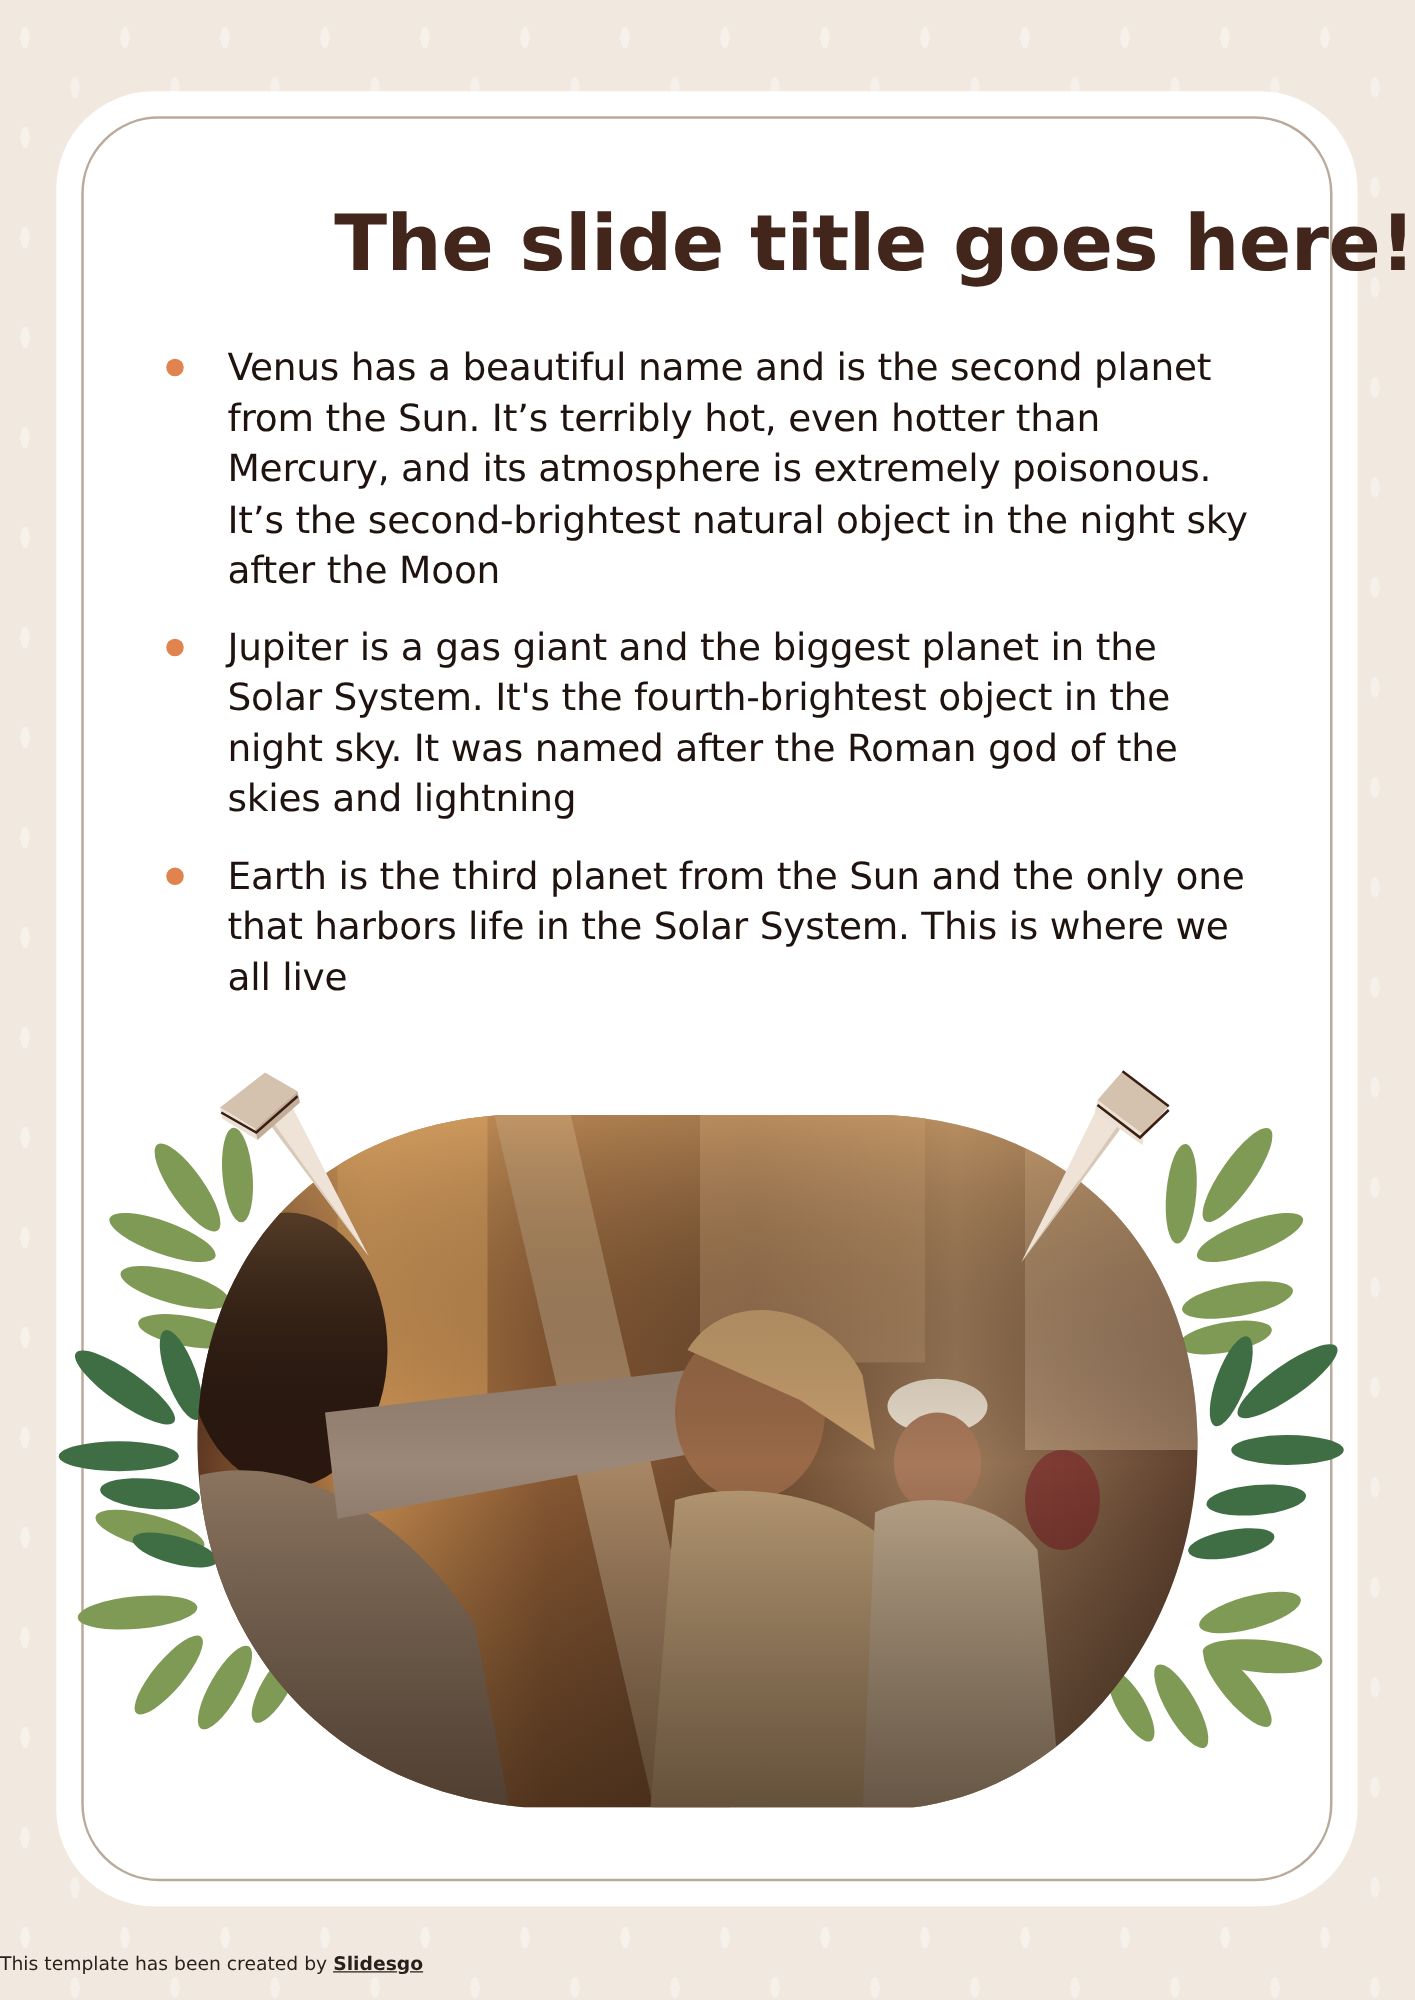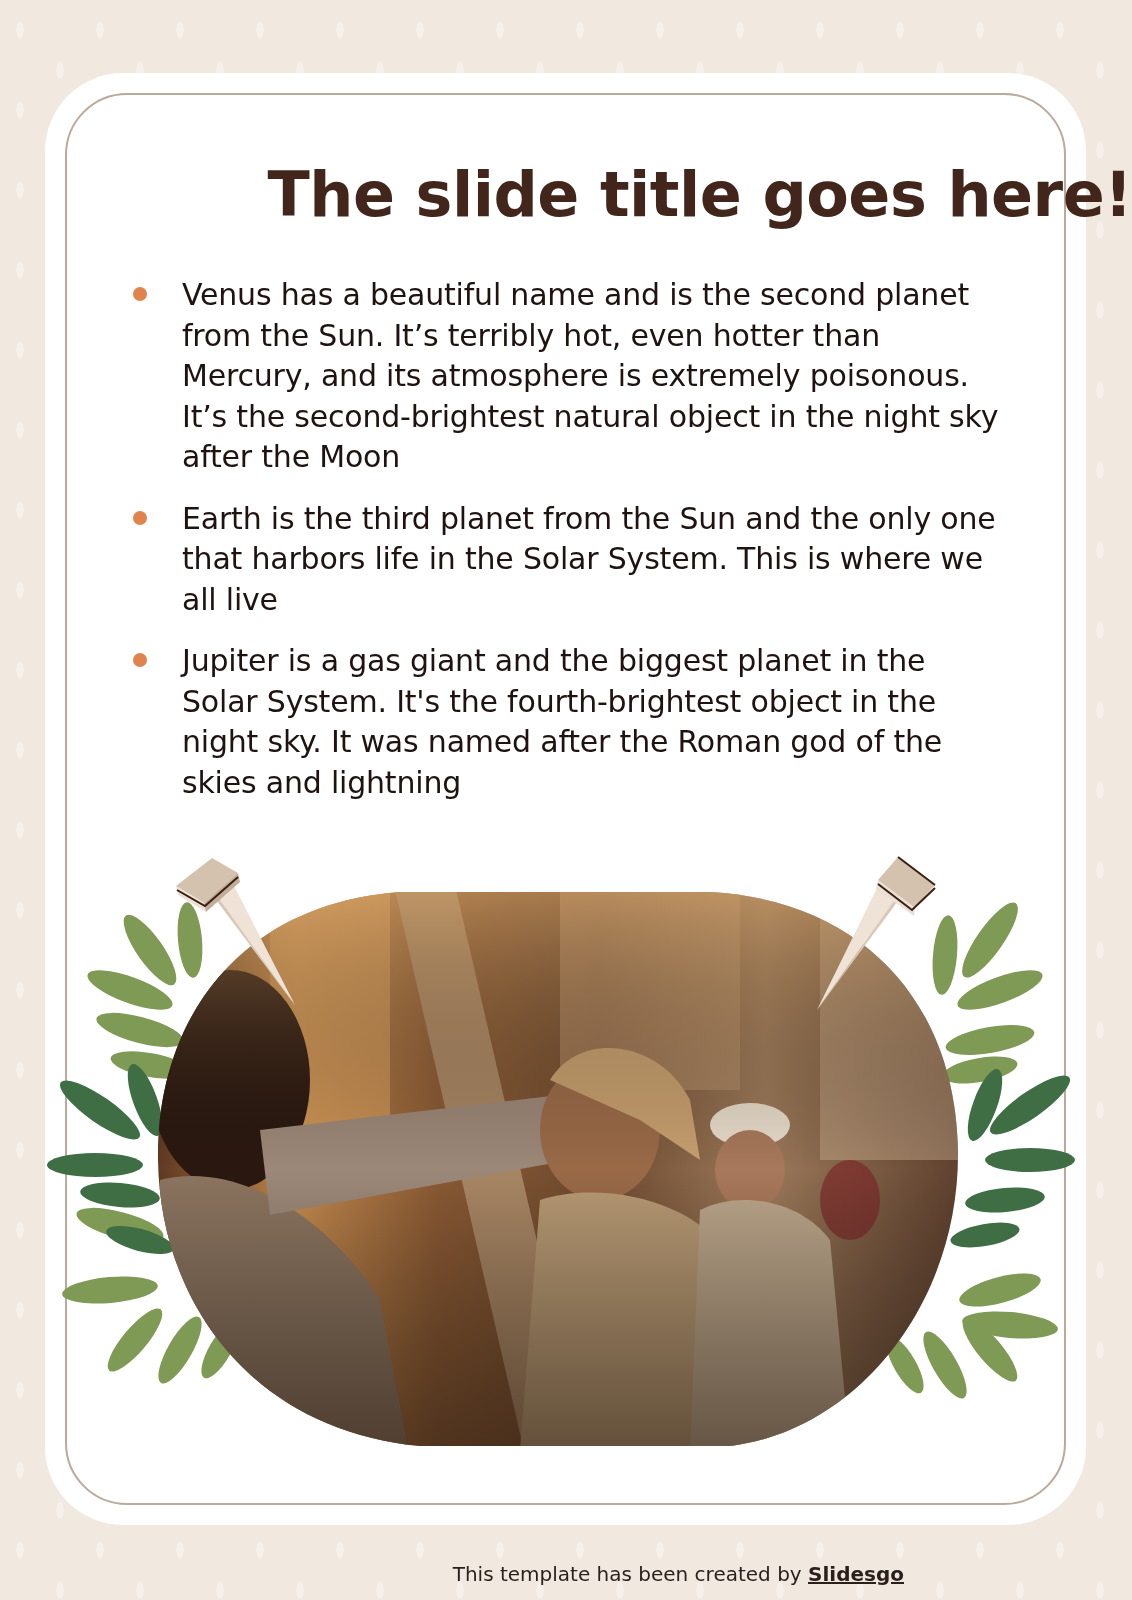--- a/index.html
+++ b/index.html
@@ -35,46 +35,46 @@
     color: #1f1310; font-family: "DejaVu Sans", sans-serif;
     font-size: 30px; line-height: 40.5px; letter-spacing: -0.2px;
   }
   .bullet-dot {
     position: absolute; left: 3px; top: 12px; width: 14px; height: 14px;
     border-radius: 50%;
   }
   .photo-wrap { position: absolute; left: 0; top: 0; width: 1132px; height: 1600px; pointer-events: none; }
   .photo-wrap svg { position: absolute; left: 0; top: 0; }
   .footer {
-    position: absolute; left: 0; width: 904px; top: 1562px; text-align: right;
-    font-family: "DejaVu Sans", sans-serif; font-size: 20px; color: #2a1f1b;
+    position: absolute; left: 0; width: 904px; top: 1562px; text-align: left;
+    font-family: "DejaVu Sans", sans-serif; font-size: 15px; color: #2a1f1b;
   }
   .footer a { color: #2a1f1b; text-decoration: underline; font-weight: bold; }
 </style>
 </head>
 <body>
 
 <div class="card">
   <div class="card-inner"></div>
 </div>
 
 <h1 class="title">The slide title goes here!</h1>
 
 <ul class="bullets">
   <li class="bullet">
     <span class="bullet-dot" style="background: rgb(224, 131, 78);"></span>
     <span>Venus has a beautiful name and is the second planet from the Sun. It’s terribly hot, even hotter than Mercury, and its atmosphere is extremely poisonous. It’s the second-brightest natural object in the night sky after the Moon</span>
   </li>
   <li class="bullet">
     <span class="bullet-dot" style="background: rgb(224, 131, 78);"></span>
-    <span>Earth is the third planet from the Sun and the only one that harbors life in the Solar System. This is where we all live</span>
+    <span>Jupiter is a gas giant and the biggest planet in the Solar System. It's the fourth-brightest object in the night sky. It was named after the Roman god of the skies and lightning</span>
   </li>
   <li class="bullet">
     <span class="bullet-dot" style="background: rgb(224, 131, 78);"></span>
-    <span>Jupiter is a gas giant and the biggest planet in the Solar System. It's the fourth-brightest object in the night sky. It was named after the Roman god of the skies and lightning</span>
+    <span>Earth is the third planet from the Sun and the only one that harbors life in the Solar System. This is where we all live</span>
   </li>
 </ul>
 
 <div class="photo-wrap">
   <svg width="1132" height="1600" viewBox="0 0 1132 1600" xmlns="http://www.w3.org/2000/svg">
     <defs>
       <linearGradient id="photoBg" x1="0" y1="0" x2="1" y2="0">
         <stop offset="0" stop-color="#5a3420"></stop>
         <stop offset="0.18" stop-color="#c48a4e"></stop>
         <stop offset="0.35" stop-color="#8a5a34"></stop>

